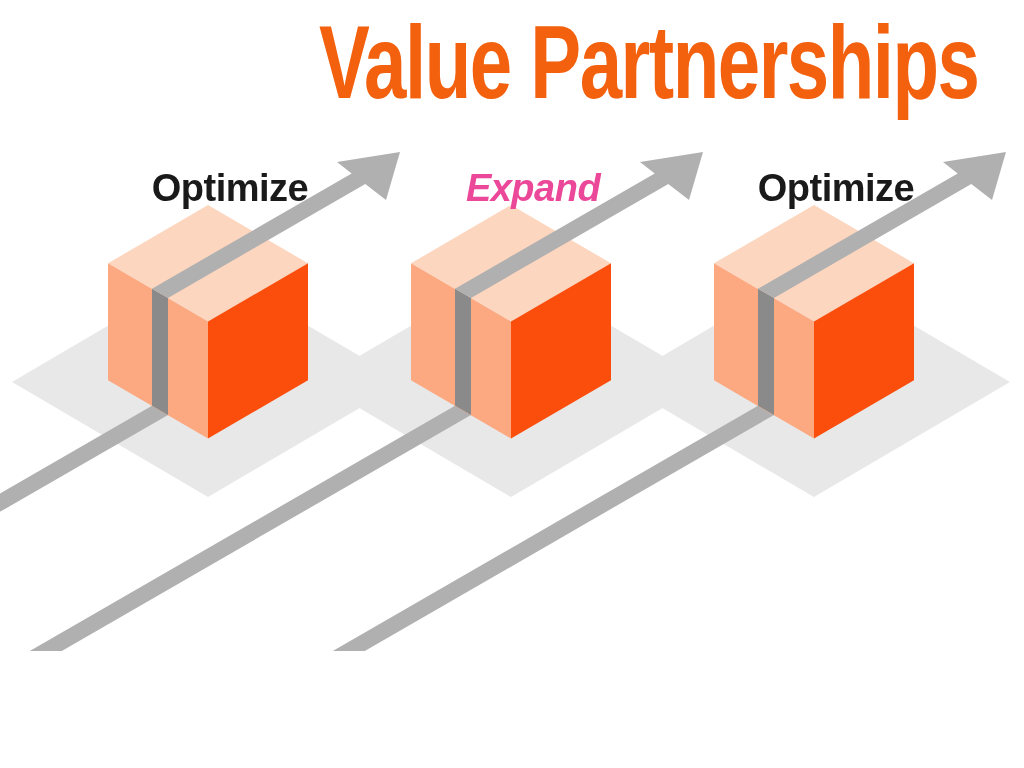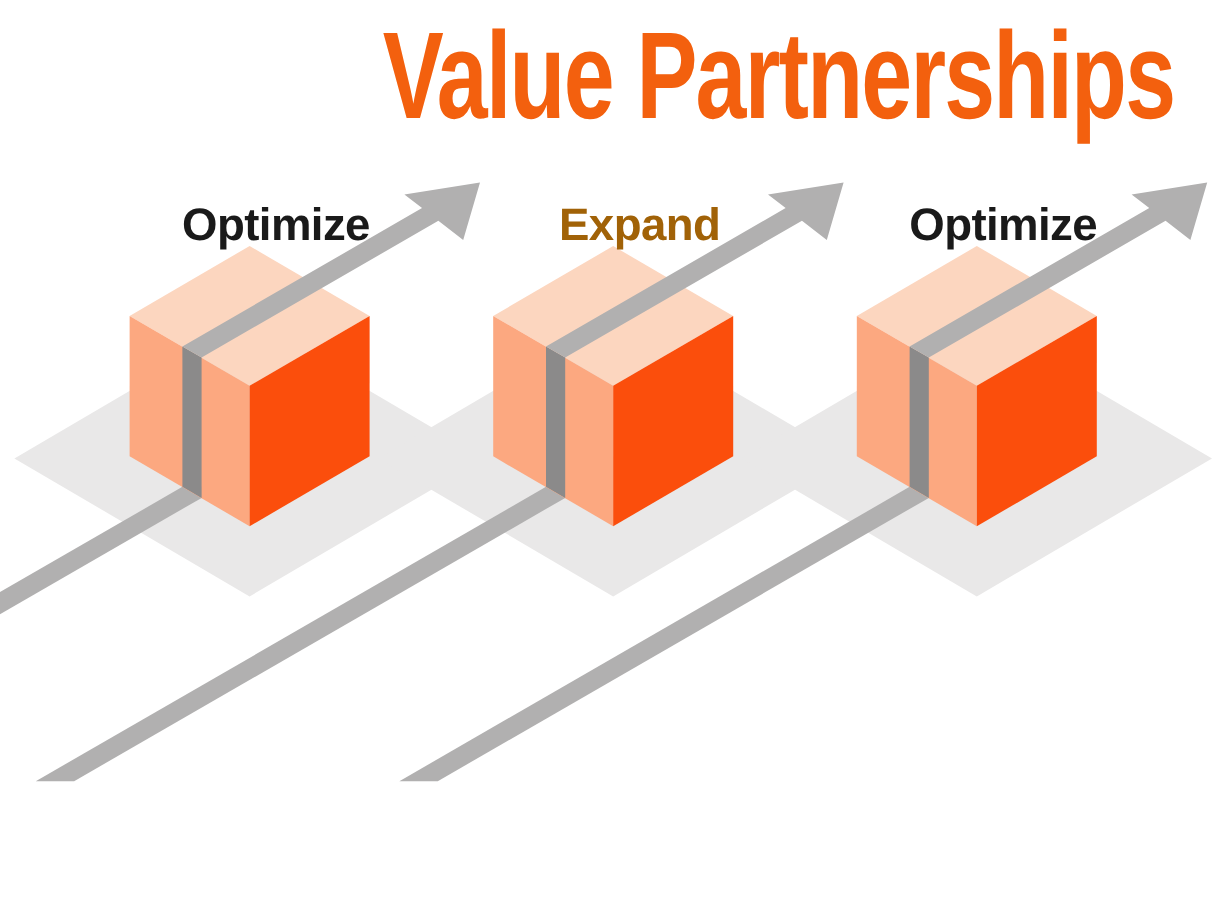--- a/index.html
+++ b/index.html
@@ -72,16 +72,16 @@
       <polygon points="814.0,205.0 914.0,263.3 814.0,321.5 714.0,263.3" fill="#FCD6BF"></polygon>
       <polygon points="714.0,263.3 814.0,321.5 814.0,438.5 714.0,380.3" fill="#FCA880"></polygon>
       <polygon points="814.0,321.5 914.0,263.3 914.0,380.3 814.0,438.5" fill="#FB4E0C"></polygon>
       <polygon points="758.0,288.7 774.0,297.9 774.0,414.9 758.0,405.7" fill="#8B8A8A"></polygon>
       <polygon points="758.0,288.7 957.7,173.4 943.0,162.0 1006.0,152.0 992.0,200.0 971.3,184.0 774.0,297.9" fill="#B1B0B0"></polygon>
     </svg>
 
   <h1 class="page-title" style="color: rgb(243, 96, 14);"><span class="squeeze">Value Partnerships</span></h1>
 
   <div class="stage-label" style="left: 80px; color: rgb(26, 26, 26);">Optimize</div>
-  <div class="stage-label" style="left: 383px; color: #a16207;">Expand</div>
+  <div class="stage-label" style="left: 383px; color: #ec4899; font-style: italic;">Expand</div>
   <div class="stage-label" style="left: 686px; color: rgb(26, 26, 26);">Optimize</div>
 
 </div>
 
 </body></html>

